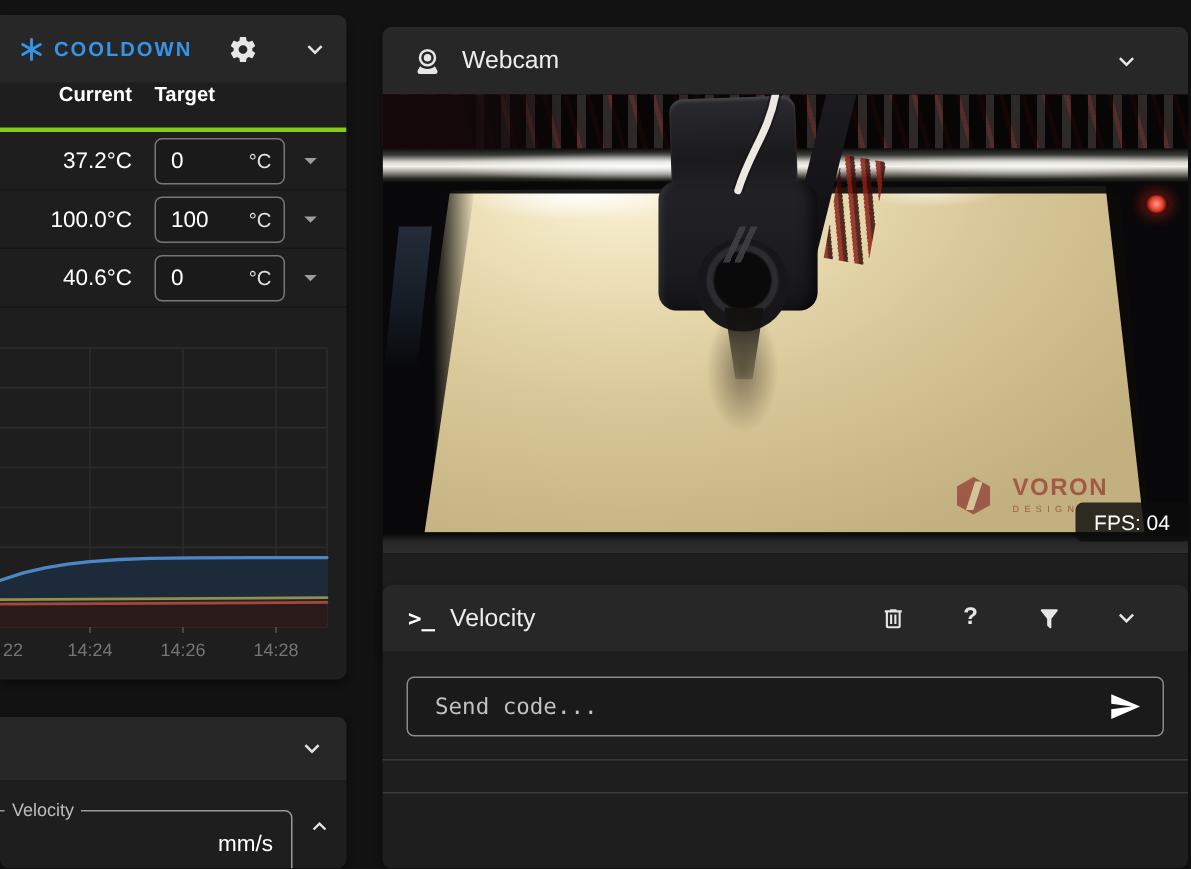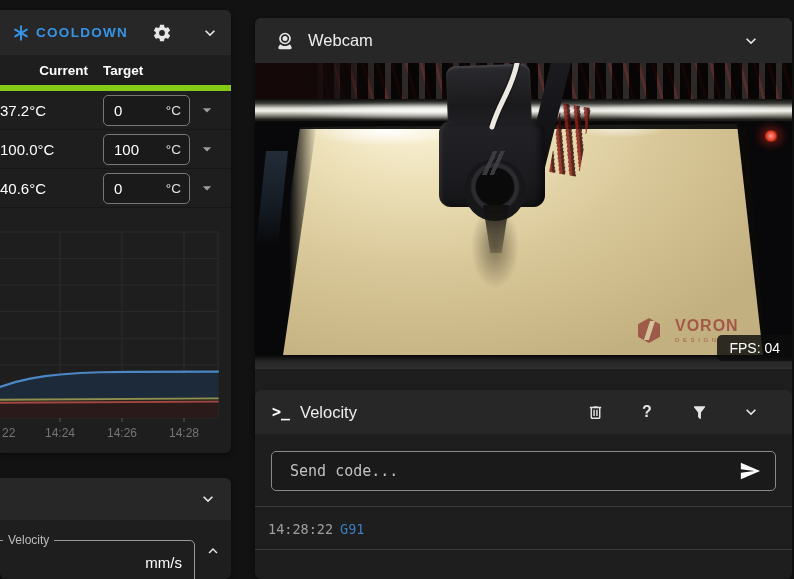--- a/index.html
+++ b/index.html
@@ -14,26 +14,26 @@
   .hspacer{flex:1;}
   .icon-btn{display:flex;align-items:center;justify-content:center;width:26px;height:26px;cursor:pointer;}
   svg.mi{width:20px;height:20px;fill:#e6e6e6;}
   svg.mi.small{width:17px;height:17px;}
 
   
   #temp-panel{left:0;top:10px;width:231px;height:443px;border-top-left-radius:0;border-bottom-left-radius:0;}
   #temp-panel .panel-header{height:45px;}
   .temp-title{color:#3694e8;font-size:13.5px;font-weight:bold;letter-spacing:1.3px;margin-left:6px;}
   .snow{margin-left:12px;display:flex;align-items:center;}
-  .t-head{display:flex;align-items:center;height:30px;border-bottom:6px solid #84cc16;
+  .t-head{display:flex;align-items:flex-start;height:30px;border-bottom:3px solid #84cc16;
     font-size:13.5px;font-weight:bold;color:#fff;}
   .col-cur{width:88px;text-align:right;}
   .col-tgt{margin-left:15px;}
   .t-row{display:flex;align-items:center;height:38px;border-bottom:1px solid #161616;}
-  .cur-val{width:88px;text-align:left;font-size:15px;color:#fff;}
+  .cur-val{width:88px;text-align:right;font-size:15px;color:#fff;}
   .tgt-box{margin-left:15px;width:85px;height:29px;border:1px solid #777;border-radius:5px;
     display:flex;align-items:center;background:#1a1a1a;}
   .tgt-input{width:42px;background:transparent;border:none;color:#fff;font-size:15px;
     padding:0 0 0 10px;font-family:inherit;outline:none;}
   .tgt-unit{margin-left:auto;padding-right:8px;font-size:13.5px;color:#e0e0e0;}
   .tgt-dd{margin-left:4px;}
   .tgt-dd svg{fill:#9e9e9e;}
   #temp-chart{position:absolute;left:0;top:190px;}
   #temp-chart text{font-family:"Liberation Sans",sans-serif;}
 
@@ -358,20 +358,16 @@
         <svg class="mi" viewBox="0 0 24 24" style="width:22px;height:22px;fill:#fff;">
             <path d="M2,21L23,12L2,3V10L17,12L2,14V21Z"></path>
           </svg>
       </span>
     </div>
   </div>
 
   <div class="divider d1"></div>
 
   <div class="console-log">
-    <div class="log-row">
-      <span class="log-time">14:28:22</span>
-      <span class="log-code">G91</span>
-    </div>
   </div>
 
   <div class="divider d2"></div>
 </div>
 
 </body></html>

